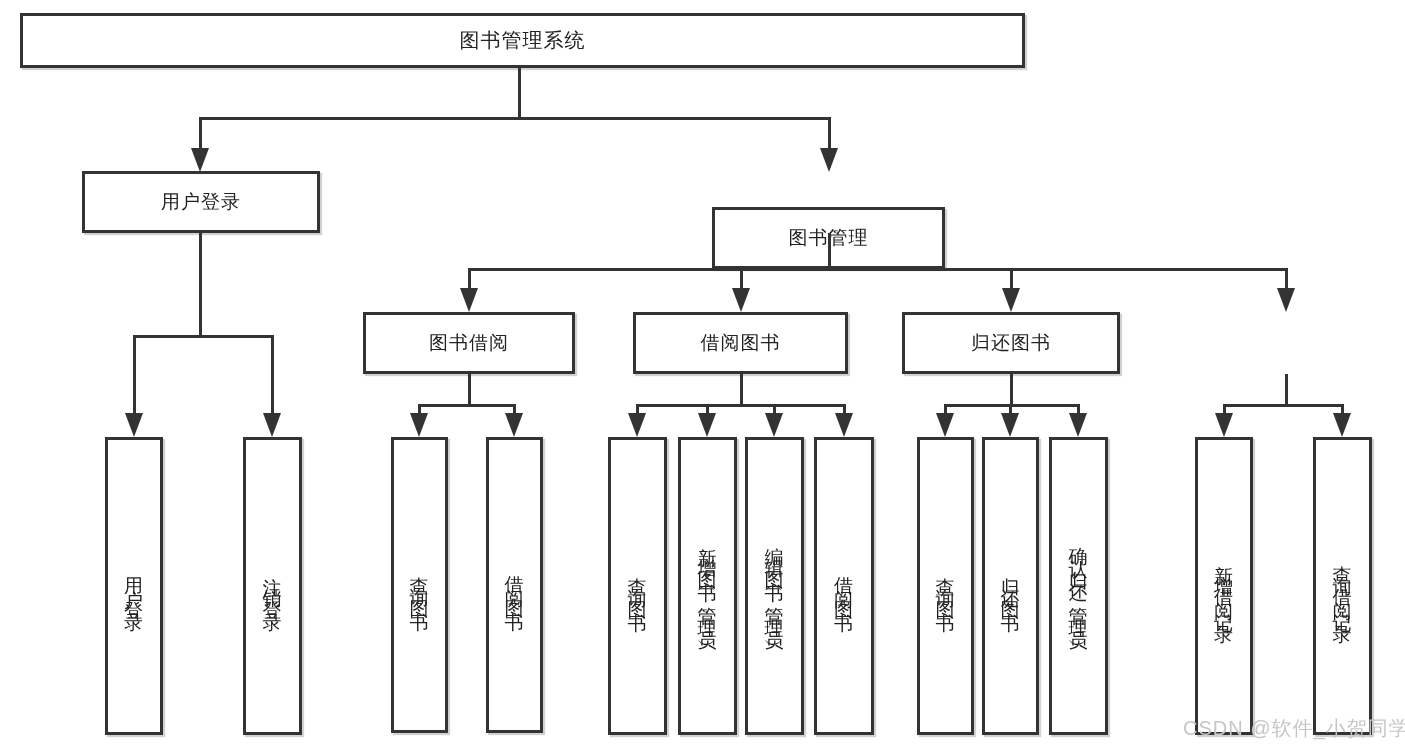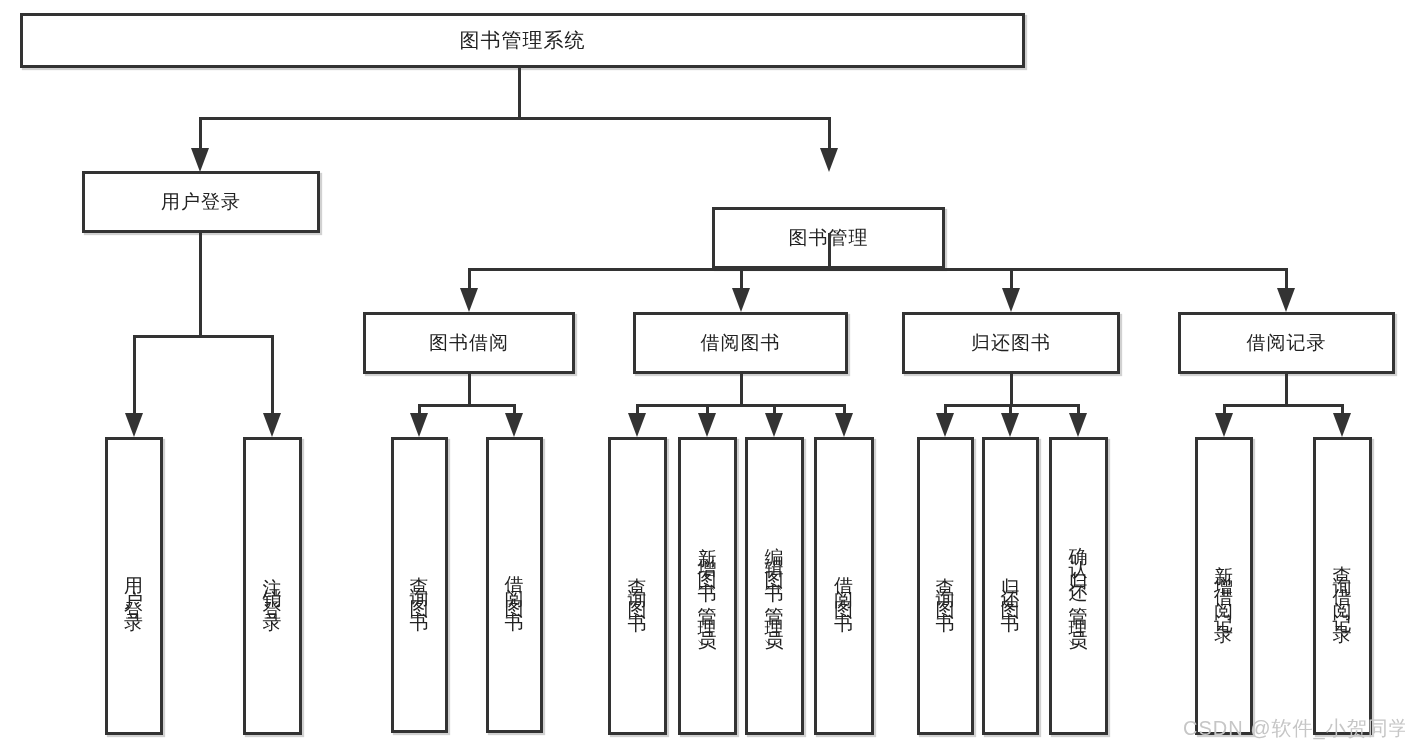--- a/index.html
+++ b/index.html
@@ -72,23 +72,20 @@
   <div class="arrow" style="left:1277px;top:288px;"></div>
 
   <div class="node" style="left:363px;top:312px;width:212px;height:62px;">
     <span class="h-label">图书借阅</span>
   </div>
   <div class="node" style="left:633px;top:312px;width:215px;height:62px;">
     <span class="h-label">借阅图书</span>
   </div>
   <div class="node" style="left:902px;top:312px;width:218px;height:62px;">
     <span class="h-label">归还图书</span>
-  </div>
-  <div class="node" style="left:1178px;top:312px;width:217px;height:62px;">
-    <span class="h-label">借阅记录</span>
   </div>
 
   <div class="line" style="left:468px;top:374px;width:3px;height:33px;"></div>
   <div class="line" style="left:418px;top:404px;width:98px;height:3px;"></div>
   <div class="line" style="left:418px;top:404px;width:3px;height:12px;"></div>
   <div class="arrow" style="left:410px;top:413px;"></div>
   <div class="line" style="left:513px;top:404px;width:3px;height:12px;"></div>
   <div class="arrow" style="left:505px;top:413px;"></div>
 
   <div class="line" style="left:740px;top:374px;width:3px;height:33px;"></div>

